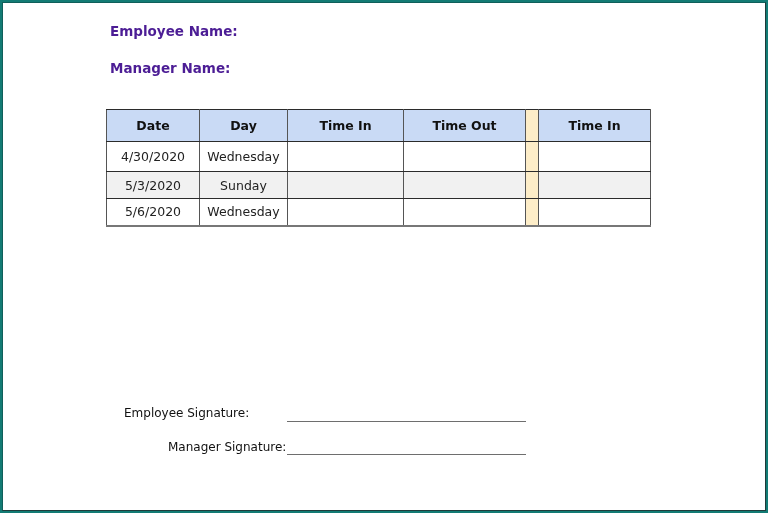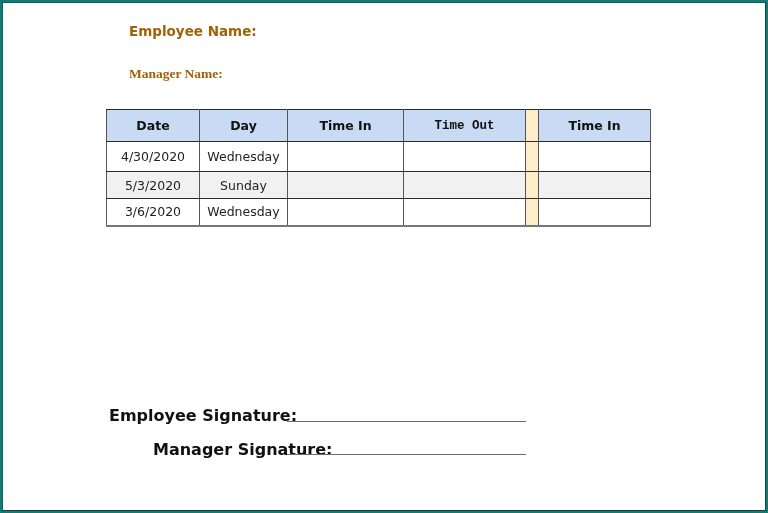--- a/index.html
+++ b/index.html
@@ -25,26 +25,25 @@
       border: 1px solid #1f3b3a;
       border-left-color: #0f5f5a;
       border-top-color: #0f5f5a;
     }
     .field-label {
       position: absolute;
       left: 108px;
       font-family: "DejaVu Sans", sans-serif;
       font-weight: bold;
       font-size: 13.5px;
-      color: #a16207;
+      color: #4c1d95;
       white-space: nowrap;
-      margin-left: 19px;
     }
     .emp-name { top: 21px; }
-    .mgr-name { top: 64px; font-family: Liberation Serif, serif; }
+    .mgr-name { top: 58px; }
 
     table.timesheet {
       position: absolute;
       left: 104px;
       top: 107px;
       border-collapse: collapse;
       font-family: "DejaVu Sans", sans-serif;
       font-size: 12.5px;
       color: #222;
     }
@@ -69,30 +68,30 @@
     table.timesheet tr td.break-col,
     table.timesheet tr th.break-col {
       background: #fdedc8;
     }
     table.timesheet tr:last-child td {
       border-bottom: 2px solid #777;
     }
     .col-date { width: 93px; }
     .col-day { width: 88px; }
     .col-tin { width: 116px; }
-    .col-tout { width: 122px; font-family: Liberation Mono, monospace; }
+    .col-tout { width: 122px; }
     .col-break { width: 13px; }
     .col-tin2 { width: 112px; }
 
     .sig-label {
       position: absolute;
-      left: 107px;
+      left: 122px;
       font-family: "DejaVu Sans", sans-serif;
-      font-weight: bold;
-      font-size: 16px;
+      font-weight: normal;
+      font-size: 12px;
       color: #111;
       white-space: nowrap;
     }
     .sig-emp { top: 404px; }
     .sig-mgr { top: 438px; margin-left: 44px; }
     .sig-line {
       position: absolute;
       left: 285px;
       width: 239px;
       height: 0;
@@ -132,21 +131,21 @@
       </tr>
       <tr class="shaded">
         <td>5/3/2020</td>
         <td>Sunday</td>
         <td></td>
         <td></td>
         <td class="break-col"></td>
         <td></td>
       </tr>
       <tr>
-        <td>3/6/2020</td>
+        <td>5/6/2020</td>
         <td>Wednesday</td>
         <td></td>
         <td></td>
         <td class="break-col"></td>
         <td></td>
       </tr>
     </tbody>
   </table>
 
   <div class="sig-label sig-emp">Employee Signature:</div>

